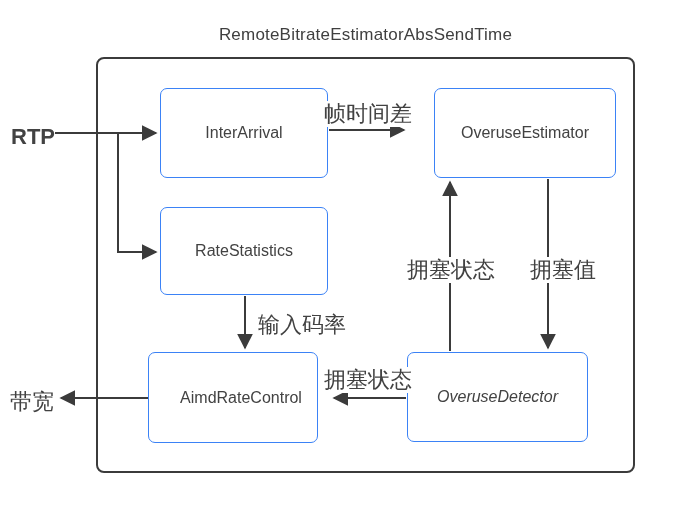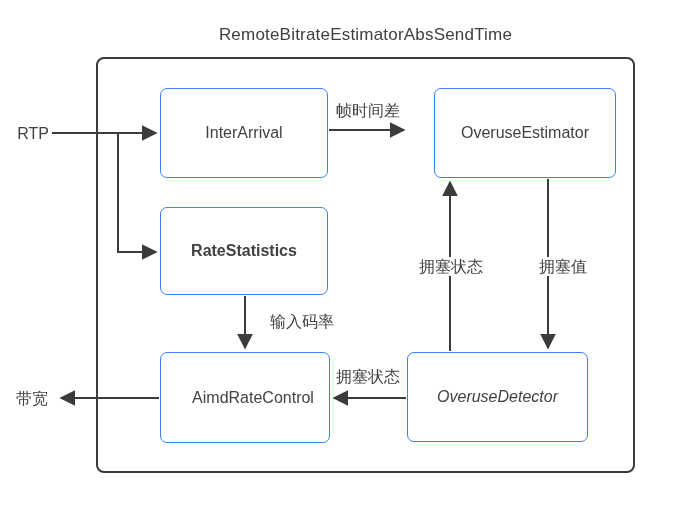--- a/index.html
+++ b/index.html
@@ -42,33 +42,33 @@
     background: #ffffff;
     display: flex;
     align-items: center;
     justify-content: center;
     font-size: 16px;
     color: #424242;
     box-sizing: border-box;
   }
   .node-interarrival   { left: 160px; top:  88px; width: 168px; height: 90px; }
   .node-overuse-estimator { left: 408px; top:  88px; width: 182px; height: 90px; margin-left: 26px; }
-  .node-rate-statistics   { left: 160px; top: 207px; width: 168px; height: 88px; font-weight: bold; }
-  .node-aimd-rate-control { left: 160px; top: 352px; width: 170px; height: 91px; padding-left: 16px; }
+  .node-rate-statistics   { left: 160px; top: 207px; width: 168px; height: 88px; }
+  .node-aimd-rate-control { left: 148px; top: 352px; width: 170px; height: 91px; padding-left: 16px; }
   .node-overuse-detector  { left: 407px; top: 352px; width: 181px; height: 90px; font-style: italic; }
   .edge-label {
     position: absolute;
     transform: translateX(-50%);
-    font-size: 16px;
+    font-size: 22px;
     color: #424242;
     white-space: nowrap;
     background: #ffffff;
     line-height: 1.2;
   }
-  .lbl-rtp        { left: 33px;  top: 124px; }
+  .lbl-rtp        { left: 33px;  top: 124px; font-weight: bold; }
   .lbl-frame-time { left: 368px; top: 101px; }
   .lbl-cong-up    { left: 451px; top: 257px; }
   .lbl-cong-val   { left: 563px; top: 257px; }
   .lbl-input-rate { left: 302px; top: 312px; }
   .lbl-cong-left  { left: 368px; top: 367px; }
   .lbl-bandwidth  { left: 32px;  top: 389px; }
   svg.arrows {
     position: absolute;
     left: 0;
     top: 0;

